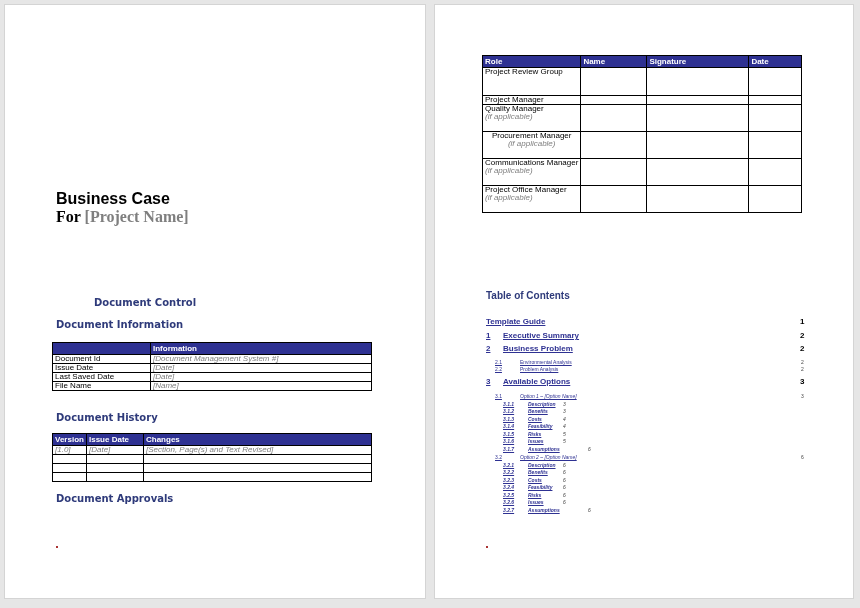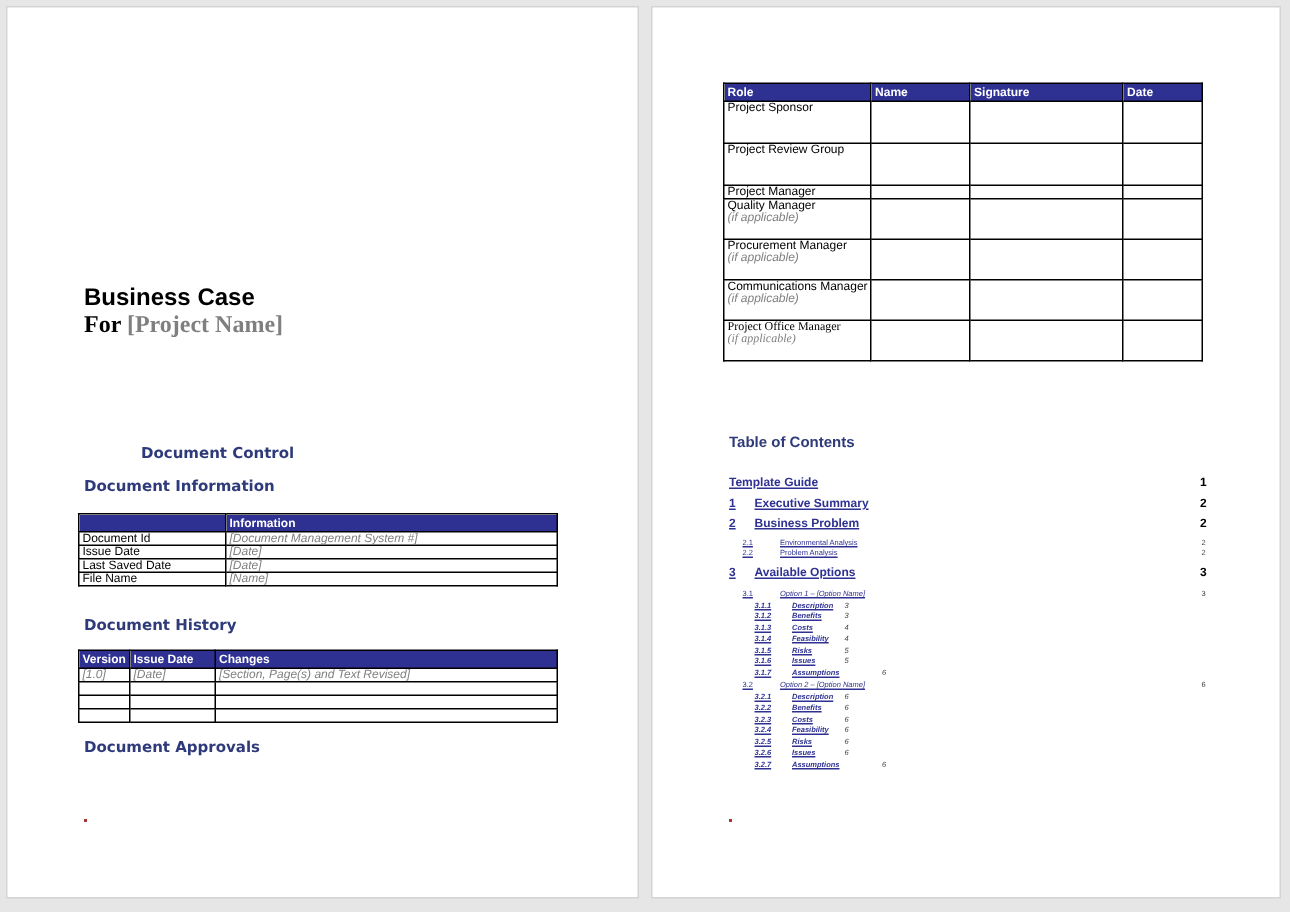--- a/index.html
+++ b/index.html
@@ -134,28 +134,20 @@
       </colgroup>
     <tbody>
         <tr>
       <th>Role</th>
       <th>Name</th>
       <th>Signature</th>
       <th>Date</th>
     </tr>
     <tr style="height:27px;">
       <td style="vertical-align:top;height:27px;">
-            <div>Project Sponsor</div>
-          </td>
-      <td></td>
-          <td></td>
-          <td></td>
-    </tr>
-    <tr style="height:27px;">
-      <td style="vertical-align:top;height:27px;">
             <div>Project Review Group</div>
           </td>
       <td></td>
           <td></td>
           <td></td>
     </tr>
     <tr>
       <td style="vertical-align:top;">
             <div>Project Manager</div>
           </td>
@@ -166,39 +158,39 @@
     <tr>
       <td style="vertical-align:top;height:26px;">
             <div>Quality Manager</div>
             <div class="it">(if applicable)</div>
           </td>
       <td></td>
           <td></td>
           <td></td>
     </tr>
     <tr>
-      <td style="vertical-align:top;height:26px;">
+      <td style="vertical-align:top;height:26px;text-align:center;">
             <div>Procurement Manager</div>
             <div class="it">(if applicable)</div>
           </td>
       <td></td>
           <td></td>
           <td></td>
     </tr>
     <tr>
       <td style="vertical-align:top;height:26px;">
             <div>Communications Manager</div>
             <div class="it">(if applicable)</div>
           </td>
       <td></td>
           <td></td>
           <td></td>
     </tr>
     <tr>
-      <td style="vertical-align:top;height:26px;font-family:Liberation Serif, serif;">
+      <td style="vertical-align:top;height:26px;">
             <div>Project Office Manager</div>
             <div class="it">(if applicable)</div>
           </td>
       <td></td>
           <td></td>
           <td></td>
     </tr>
   </tbody>
     </table>
 

